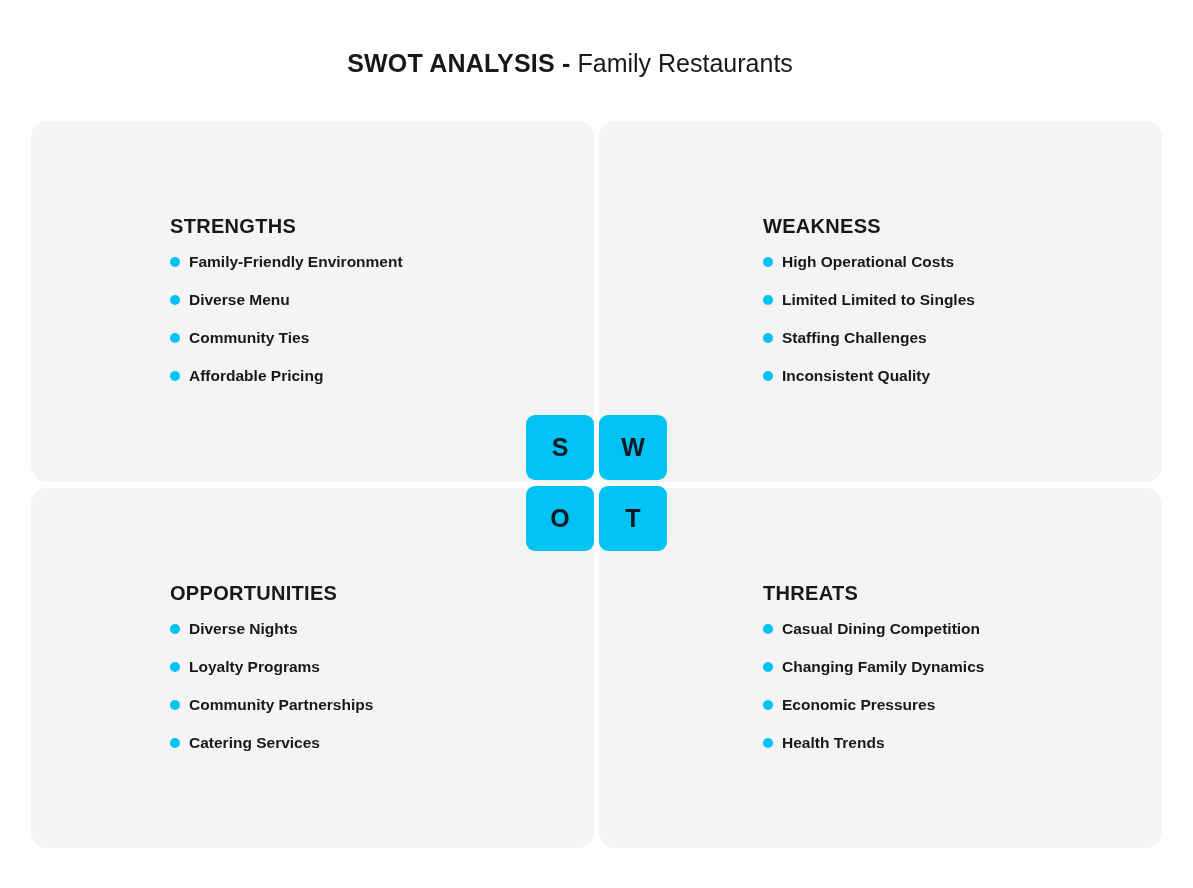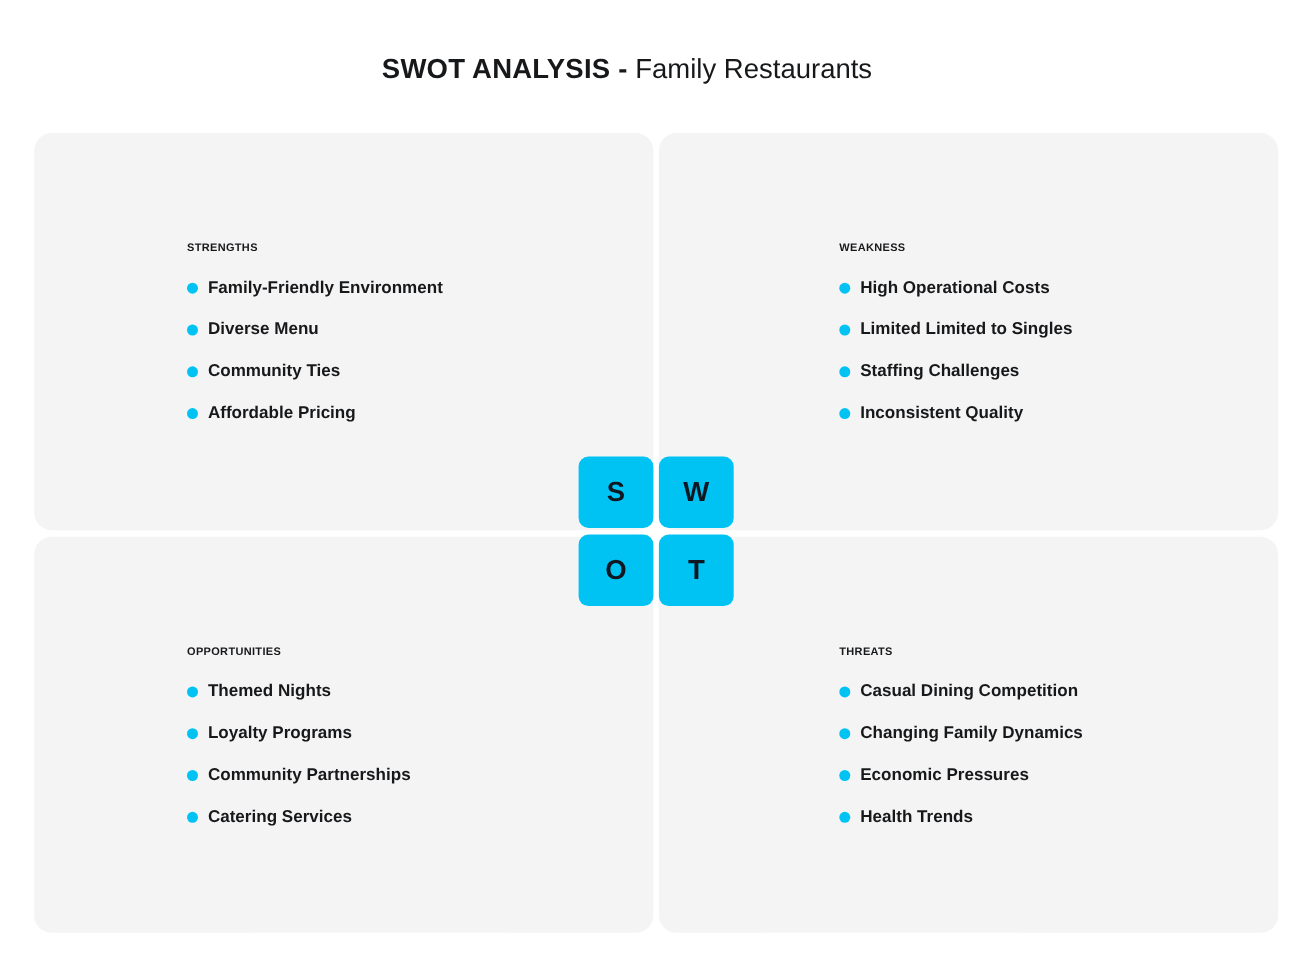--- a/index.html
+++ b/index.html
@@ -32,21 +32,21 @@
   }
   .panel{
     background:var(--panel_bg);
     border-radius:16px;
     position:relative;
   }
   .content{position:absolute;top:97px;}
   .content-left{left:139px;}
   .content-right{left:164px;}
   .q-heading{
-    margin:0;font-size:10px;line-height:16px;font-weight:bold;
+    margin:0;font-size:20px;line-height:16px;font-weight:bold;
     letter-spacing:0.3px;color:var(--text);
   }
   .q-list{margin:9px 0 0;padding:0;list-style:none;}
   .q-list li{display:flex;align-items:center;height:38px;gap:9px;}
   .dot{
     width:10px;height:10px;border-radius:50%;
     background:var(--accent);flex:none;
   }
   .item-label{font-size:15.5px;font-weight:600;color:var(--text);text-align:right;}
   
@@ -118,21 +118,21 @@
       </ul>
     </div>
   </div>
 
   <div class="panel">
     <div class="content content-left">
       <h2 class="q-heading">OPPORTUNITIES</h2>
       <ul class="q-list">
         <li>
           <span class="dot"></span>
-          <span class="item-label">Themed Nights</span>
+          <span class="item-label">Diverse Nights</span>
         </li>
         <li>
           <span class="dot"></span>
           <span class="item-label">Loyalty Programs</span>
         </li>
         <li>
           <span class="dot"></span>
           <span class="item-label">Community Partnerships</span>
         </li>
         <li>

